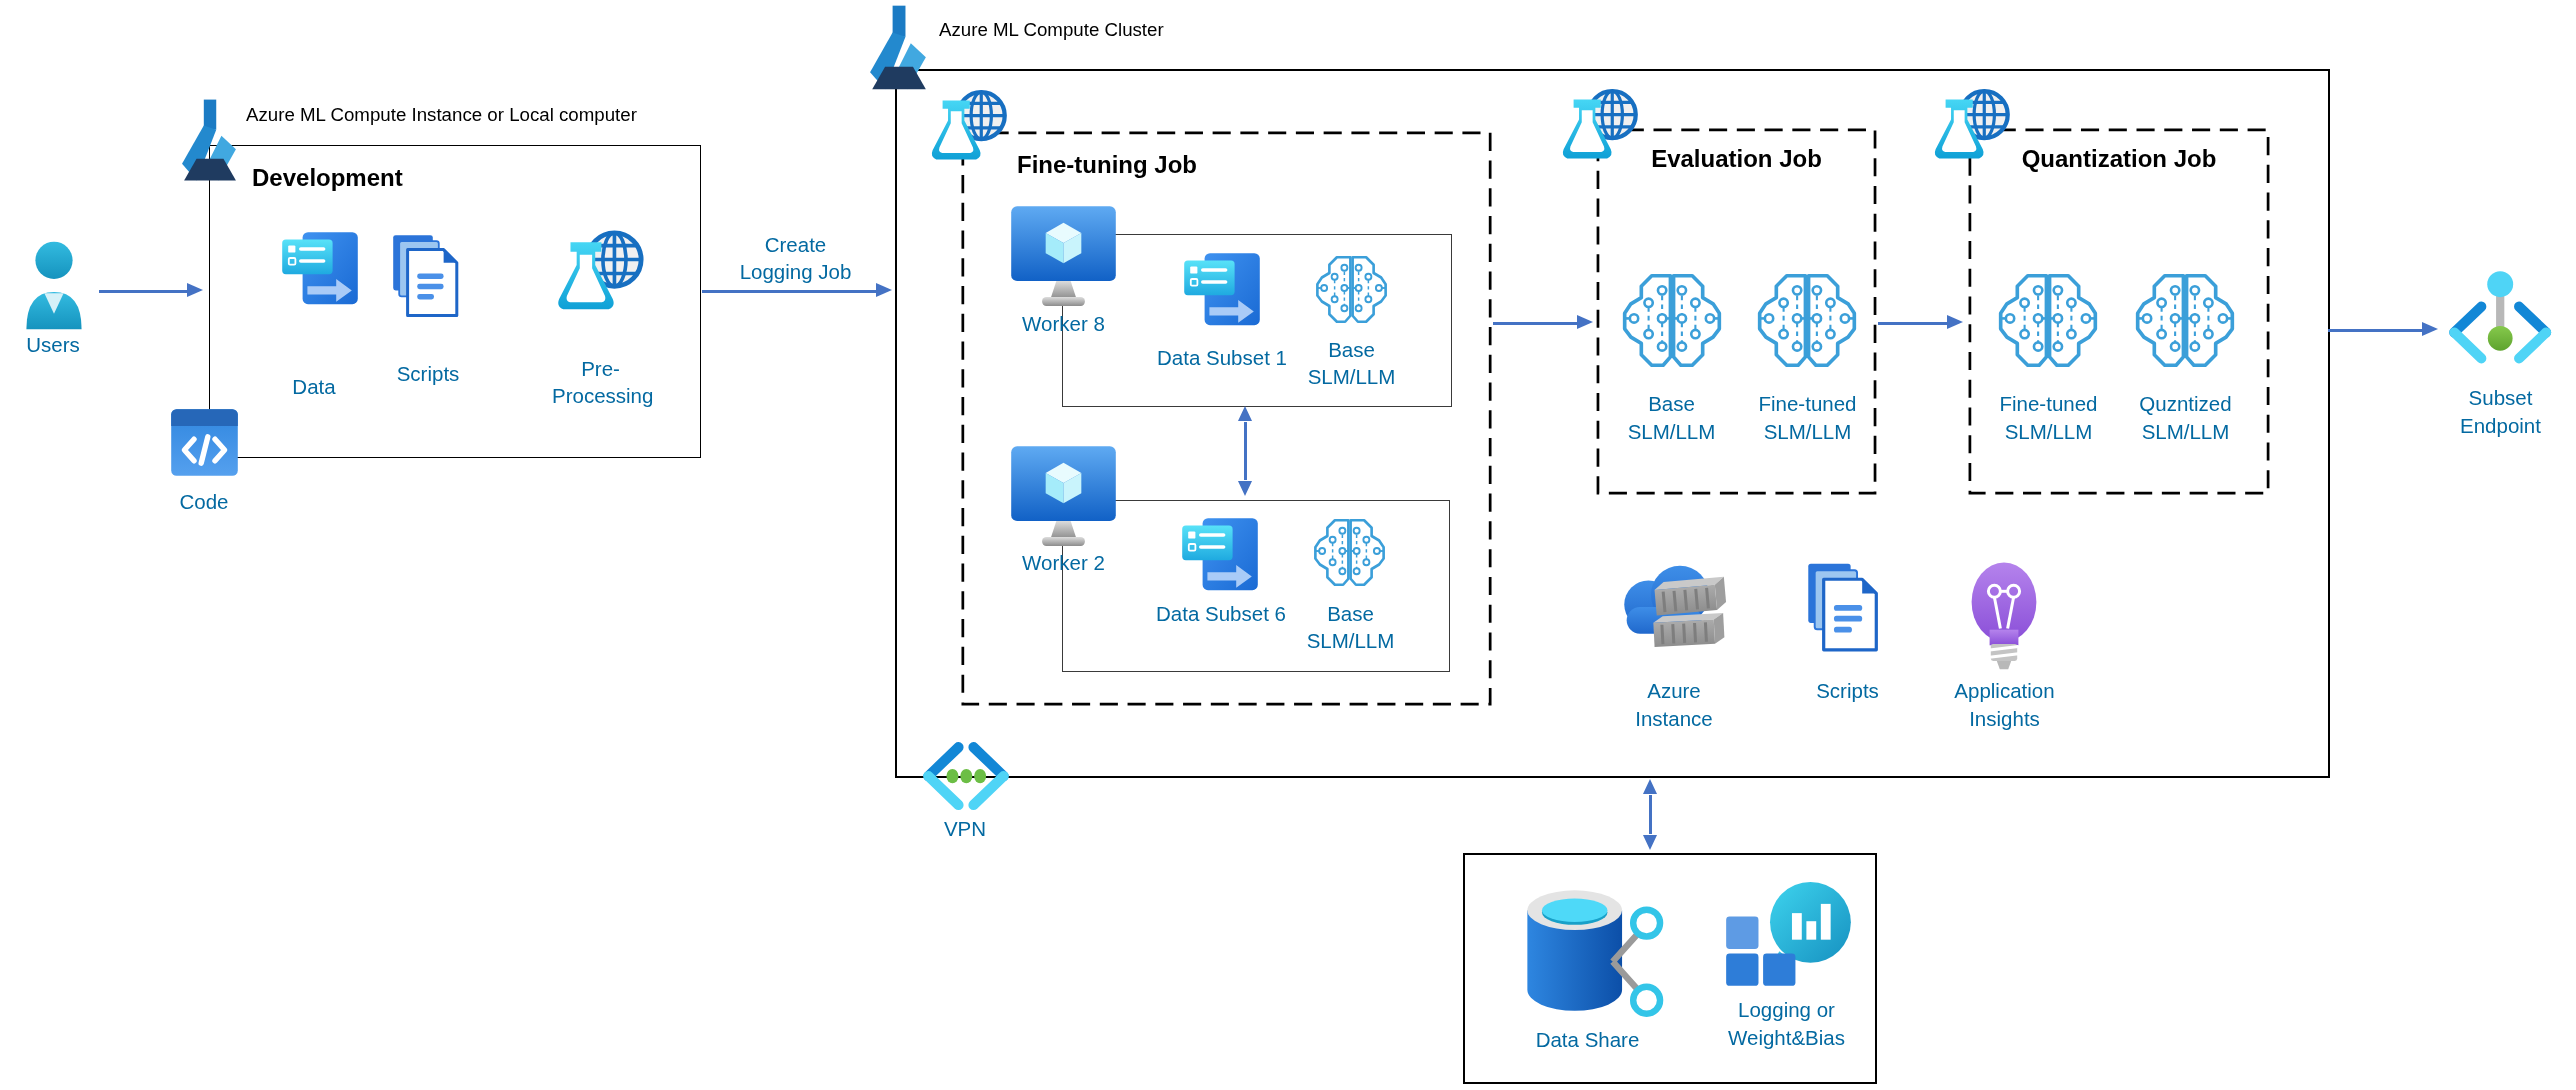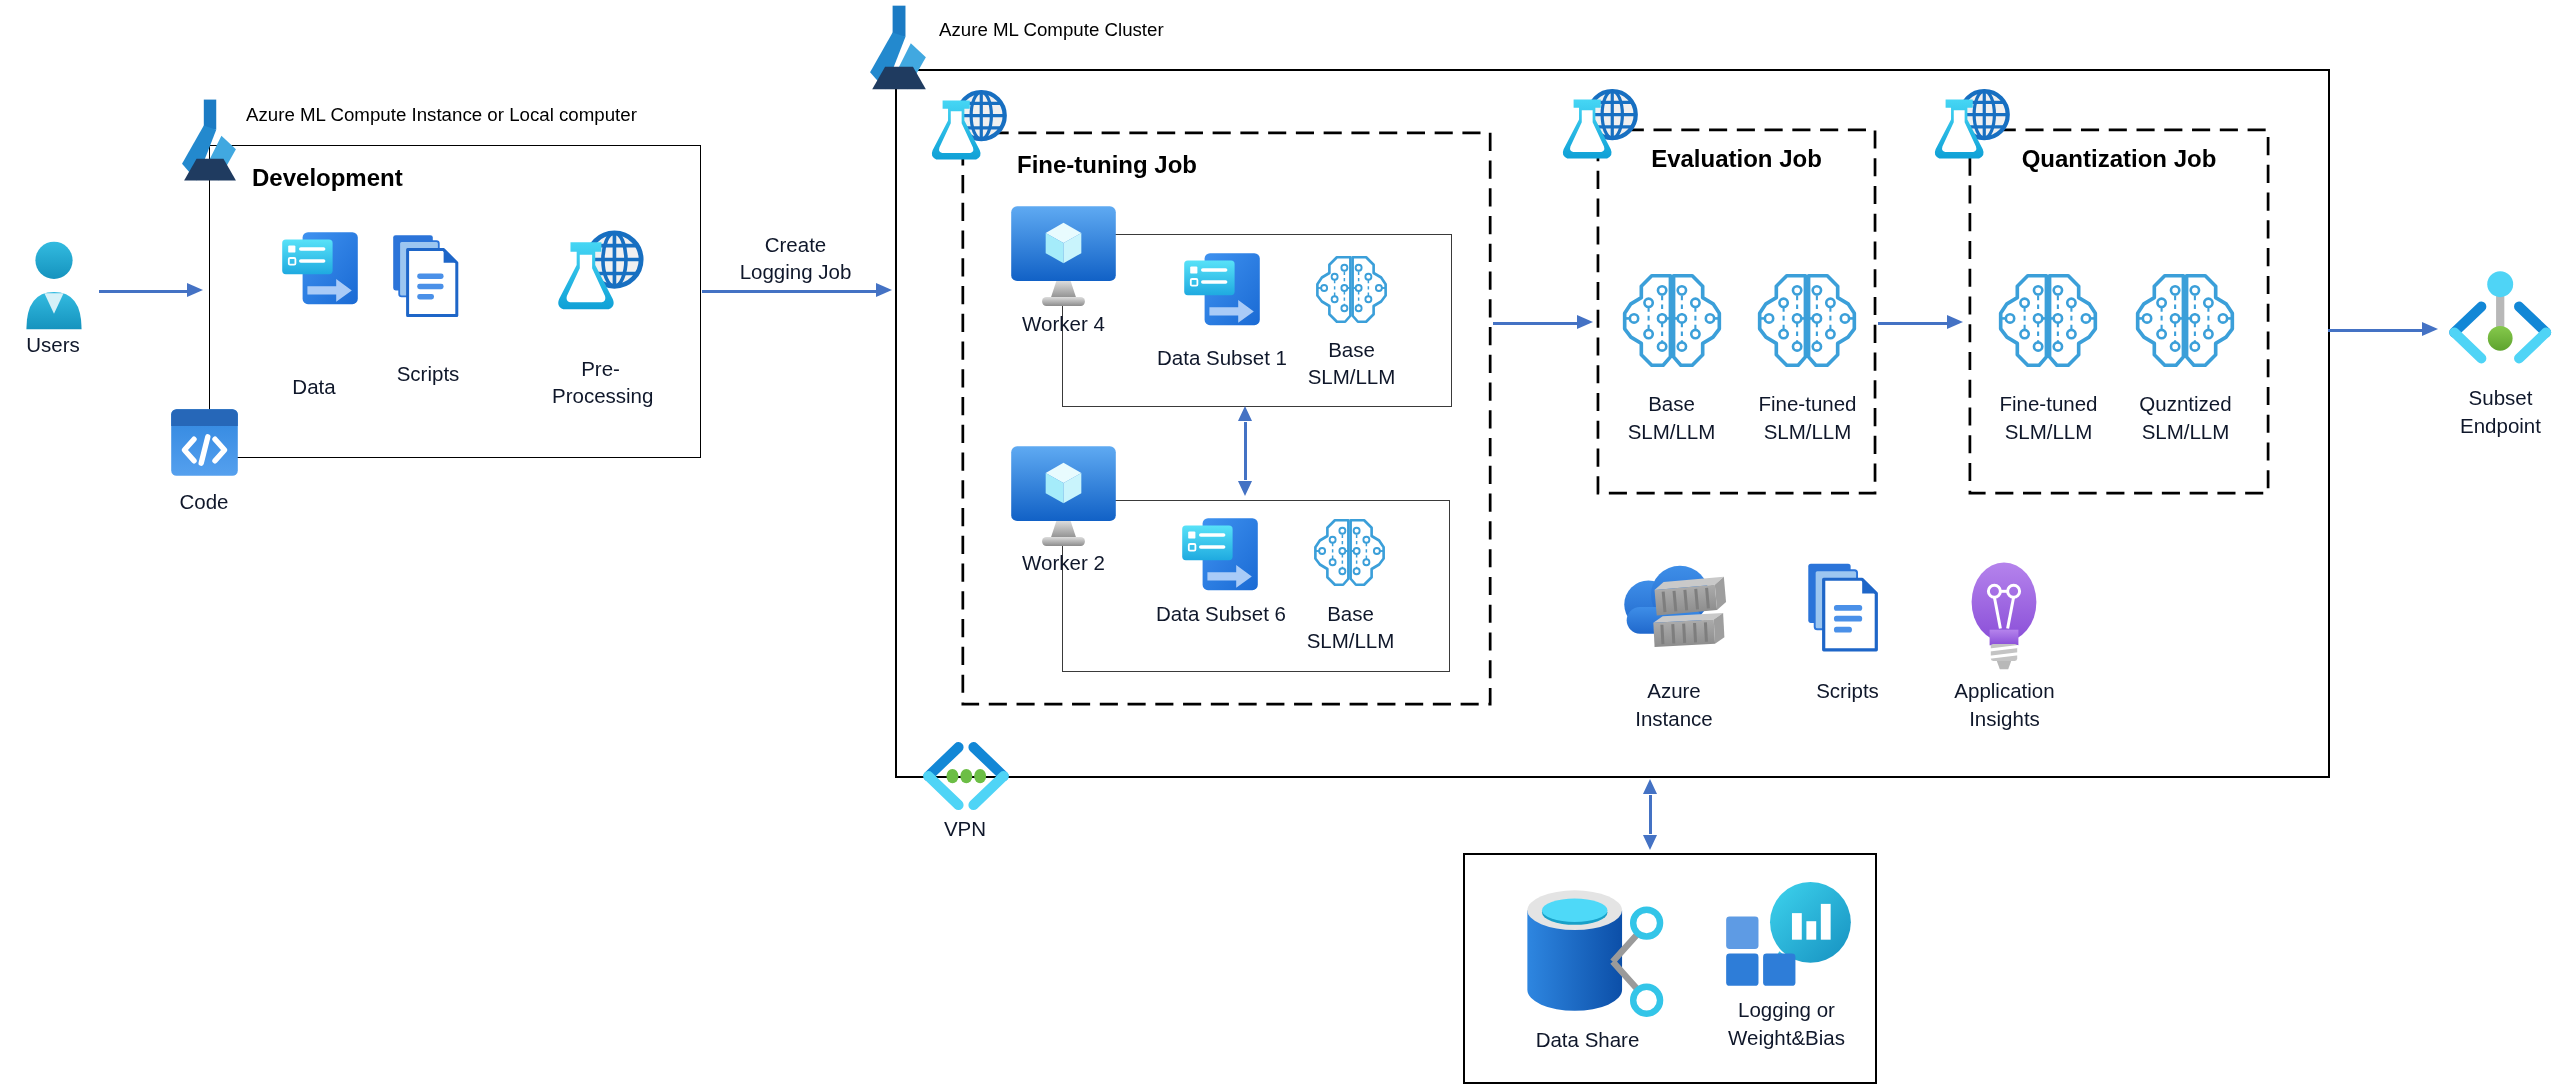--- a/index.html
+++ b/index.html
@@ -1,19 +1,19 @@
 <!DOCTYPE html>
 <html style="font-size:9.7px"><head>
 <meta charset="utf-8">
 <style>
   html,body{margin:0;padding:0;background:#fff;}
   .canvas{position:relative;width:2576px;height:1091px;background:#fff;
           font-family:"Liberation Sans",sans-serif;color:#000;overflow:hidden;}
   .abs{position:absolute;}
-  .lbl{position:absolute;text-align:center;font-size:20.5px;line-height:27px;color:#0f172a;white-space:nowrap;}
+  .lbl{position:absolute;text-align:center;font-size:20.5px;line-height:27px;color:#0369a1;white-space:nowrap;}
   .lbl-left{position:absolute;text-align:left;font-size:18.7px;color:#000;white-space:nowrap;}
   .title{position:absolute;font-size:24px;font-weight:bold;color:#000;white-space:nowrap;}
   .box-solid{position:absolute;border:1.8px solid #000;background:transparent;}
   .box-solid-thick{position:absolute;border:2.4px solid #000;background:transparent;}
   .box-inner{position:absolute;border:1.2px solid #3a3a3a;background:transparent;}
   .harrow{position:absolute;height:3px;background:#4472C4;}
   .harrow::after{content:"";position:absolute;right:-16.3px;top:-6.6px;width:0;height:0;
     border-left:16.3px solid #4472C4;border-top:7.8px solid transparent;border-bottom:7.8px solid transparent;}
   .varrow2{position:absolute;width:3px;background:#4472C4;}
   .varrow2::before{content:"";position:absolute;top:-15.7px;left:-6px;width:0;height:0;
@@ -213,21 +213,21 @@
   </svg>
   <svg class="abs" style="left:929px;top:87px" width="80" height="87" viewBox="0 0 150 160">
       <use href="#sym-flaskglobe"></use>
     </svg>
   <div class="title" style="left:1017px;top:151px">Fine-tuning Job</div>
 
   <div class="box-inner" style="left:1062px;top:234px;width:388px;height:171px"></div>
   <svg class="abs" style="left:1010px;top:205px" width="107" height="104" viewBox="0 0 180 175">
       <use href="#sym-monitor"></use>
     </svg>
-  <div class="lbl" style="left:1009px;top:310px;width:109px">Worker 4</div>
+  <div class="lbl" style="left:1009px;top:310px;width:109px">Worker 8</div>
   <svg class="abs" style="left:1183px;top:252px" width="78" height="75" viewBox="0 0 130 125">
       <use href="#sym-dataicon"></use>
     </svg>
   <div class="lbl" style="left:1140px;top:344px;width:164px">Data Subset 1</div>
   <svg class="abs" style="left:1314px;top:252px" width="75" height="75" viewBox="0 0 200 200">
       <use href="#sym-brain"></use>
     </svg>
   <div class="lbl" style="left:1297px;top:336px;width:109px">
     <span style="display:block">Base</span>
     <span style="display:block">SLM/LLM</span>

